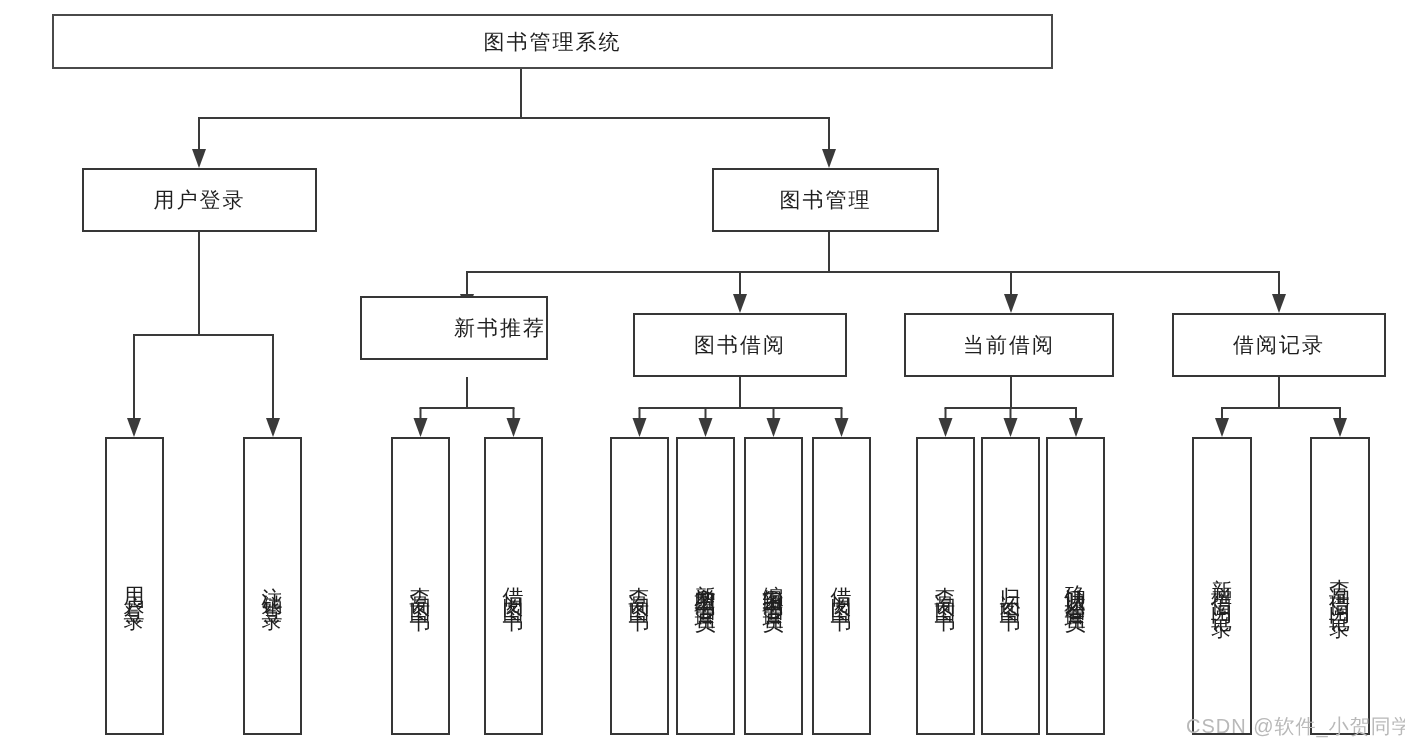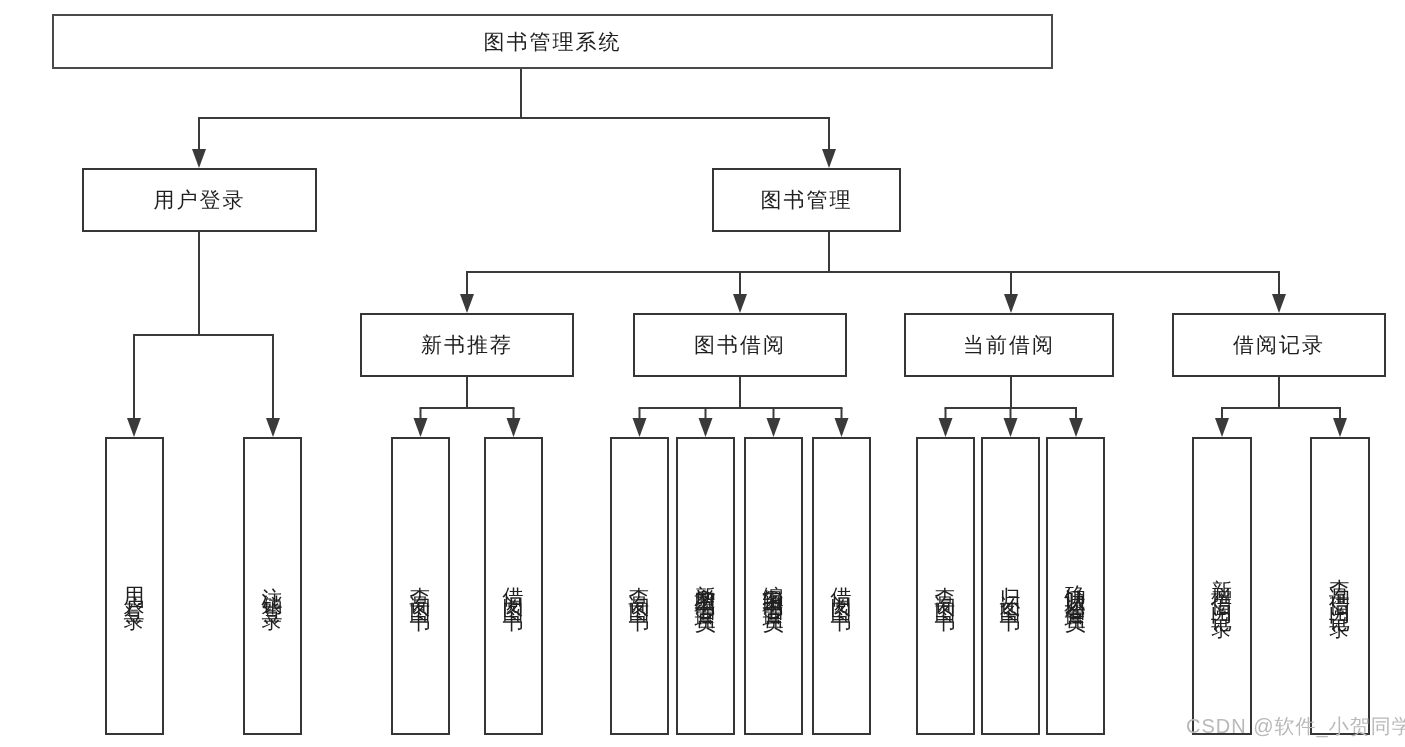--- a/index.html
+++ b/index.html
@@ -113,25 +113,25 @@
       <polygon points="1333,418 1347,418 1340,437" fill="#3a3a3a"></polygon>
     </svg>
 
   <div class="box root" style="left:21px;top:14px;width:1001px;height:55px;">
     <span>图书管理系统</span>
   </div>
 
   <div class="box" style="left:82px;top:168px;width:235px;height:64px;">
     <span>用户登录</span>
   </div>
-  <div class="box" style="left:712px;top:168px;width:189px;height:64px;">
+  <div class="box" style="left:712px;top:168px;width:227px;height:64px;">
     <span>图书管理</span>
   </div>
 
-  <div class="box" style="left:360px;top:313px;width:214px;height:64px;">
+  <div class="box" style="left:360px;top:296px;width:188px;height:64px;justify-content:flex-end;">
     <span>新书推荐</span>
   </div>
   <div class="box" style="left:633px;top:313px;width:214px;height:64px;">
     <span>图书借阅</span>
   </div>
   <div class="box" style="left:904px;top:313px;width:210px;height:64px;">
     <span>当前借阅</span>
   </div>
   <div class="box" style="left:1172px;top:313px;width:214px;height:64px;">
     <span>借阅记录</span>

